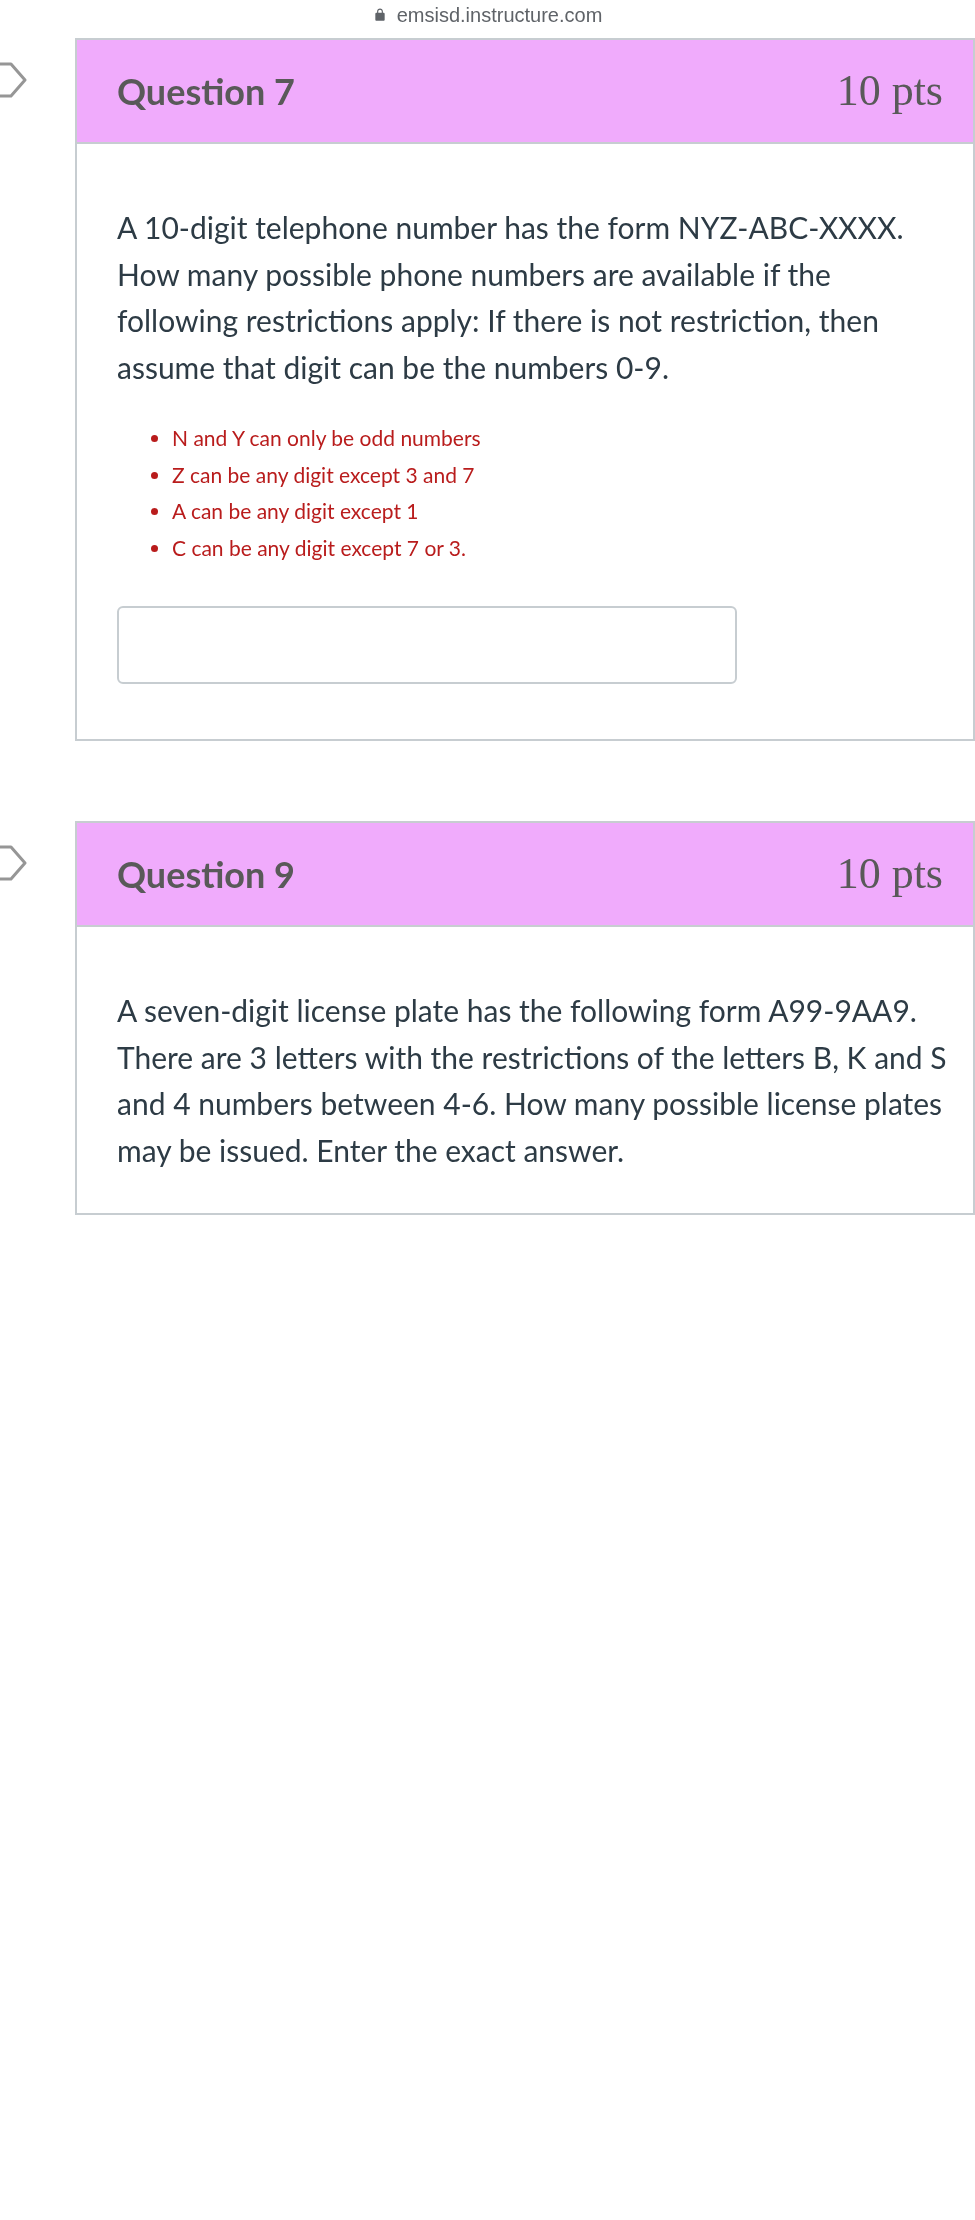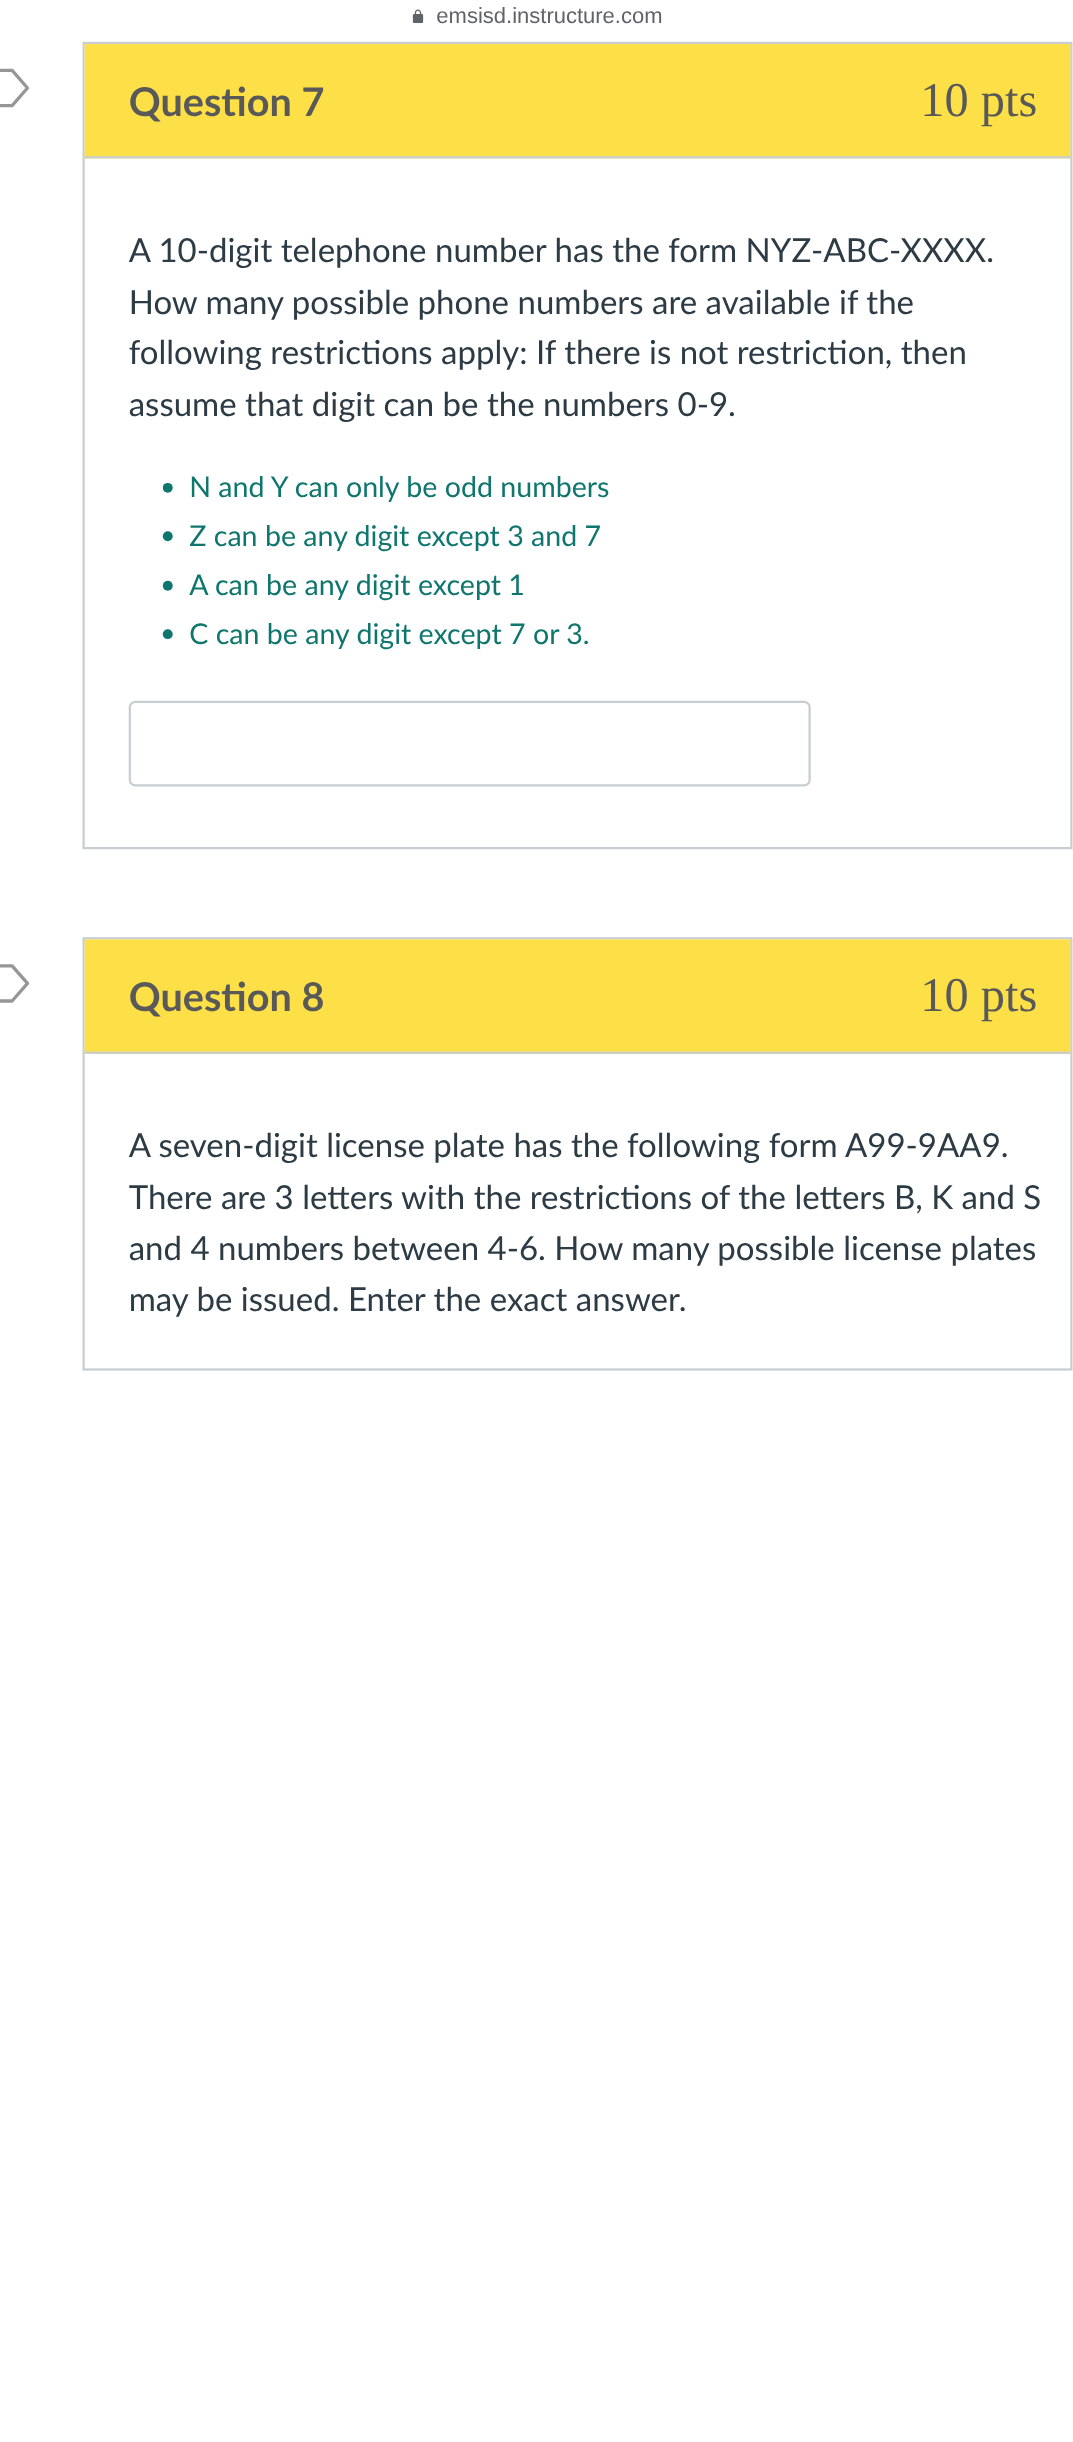--- a/index.html
+++ b/index.html
@@ -42,21 +42,21 @@
     .question-container {
       position: relative;
       margin-left: 75px;
       border: 2px solid #c7cdd1;
       margin-bottom: 80px;
     }
     .question-header {
       display: flex;
       justify-content: space-between;
       align-items: center;
-      background: #fde047;
+      background: #f0abfc;
       padding: 18px 30px 18px 40px;
       border-bottom: 2px solid #c7cdd1;
     }
     .question-title {
       font-weight: 700;
       font-size: 36px;
       color: #595959;
     }
     .question-points {
       font-size: 44px;
@@ -71,23 +71,23 @@
       line-height: 1.55;
       color: #2d3b45;
       margin-bottom: 30px;
     }
     .question-list {
       list-style: disc;
       padding-left: 55px;
       margin-bottom: 40px;
     }
     .question-list li {
-      font-size: 26px;
+      font-size: 21px;
       line-height: 1.55;
-      color: #0f766e;
+      color: #b91c1c;
       padding: 2px 0;
     }
     .answer-input {
       width: 620px;
       height: 78px;
       border: 2px solid #c7cdd1;
       border-radius: 6px;
       font-size: 28px;
       padding: 10px 16px;
       background: #fff;
@@ -136,20 +136,20 @@
 
 <div class="indicator-wrapper">
   <div class="page-indicator" style="top: 20px;">
     <svg viewBox="0 0 44 44">
       <path d="M 2 6 L 26 6 L 40 22 L 26 38 L 2 38" fill="none" stroke="#969696" stroke-width="3" stroke-linejoin="round" stroke-linecap="round"></path>
     </svg>
   </div>
 
   <div class="question-container q8">
     <div class="question-header">
-      <span class="question-title">Question 8</span>
+      <span class="question-title">Question 9</span>
       <span class="question-points">10 pts</span>
     </div>
     <div class="question-body">
       <p class="question-text">A seven-digit license plate has the following form A99-9AA9. There are 3 letters with the restrictions of the letters B, K and S and 4 numbers between 4-6. How many possible license plates may be issued. Enter the exact answer.</p>
     </div>
   </div>
 </div>
 
 </body></html>

